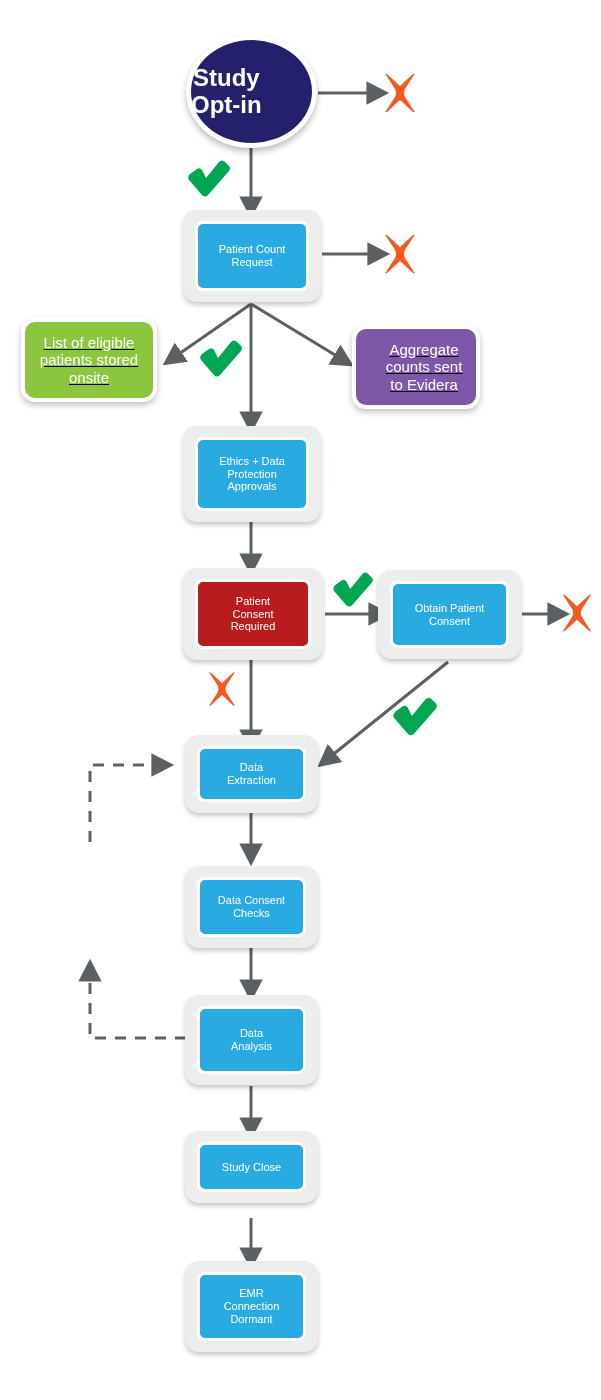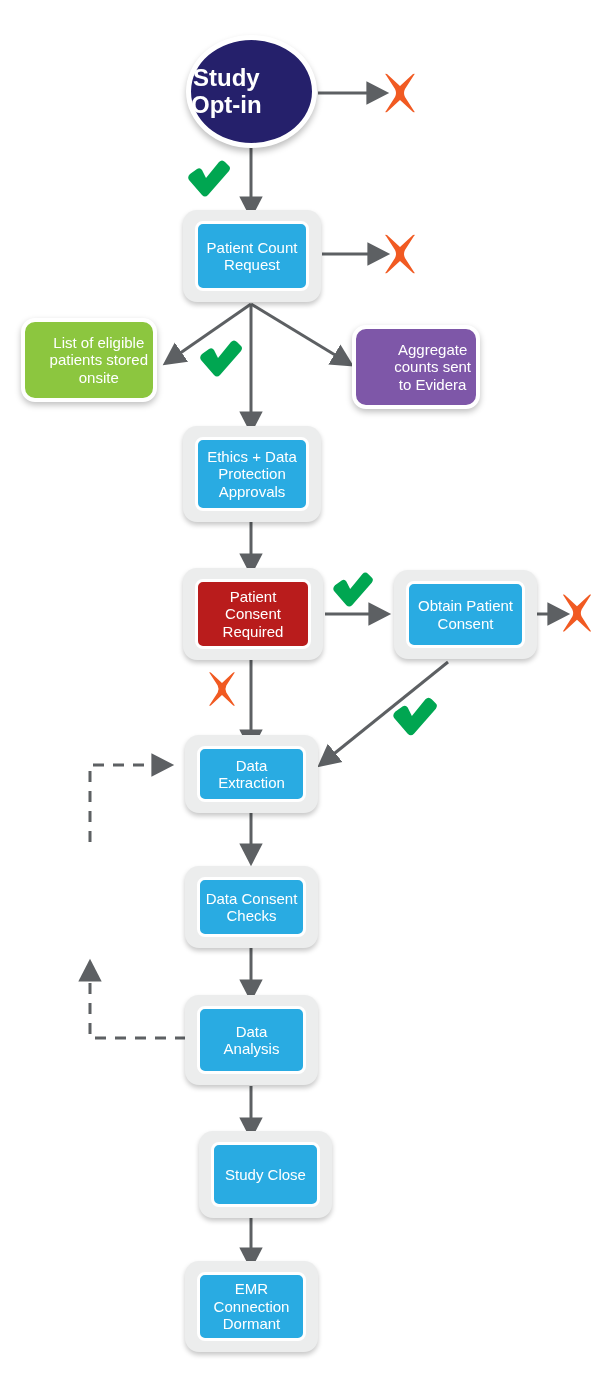--- a/index.html
+++ b/index.html
@@ -21,21 +21,21 @@
     position:absolute;
     left:12px;top:11px;right:12px;bottom:11px;
     background:#29abe2;
     border:3px solid #ffffff;
     border-radius:8px;
     display:flex;align-items:center;justify-content:center;
     box-sizing:border-box;
   }
   .frame .inner .txt{
     color:#ffffff;
-    font-size:15px;
+    font-size:11px;
     line-height:1.16;
     text-align:center;
     padding:0 4px;
     white-space:pre-line;
   }
   
   .circle{
     position:absolute;
     border-radius:50%;
     background:#25206b;
@@ -47,22 +47,23 @@
   .circle .txt{
     color:#ffffff;font-weight:bold;font-size:24px;line-height:1.1;
     text-align:center;white-space:pre-line;
   }
   
   .note{
     position:absolute;
     border-radius:14px;
     border:4px solid #ffffff;
     box-shadow:0 3px 6px rgba(0,0,0,0.25);
-    display:flex;align-items:center;justify-content:flex-end;
+    display:flex;align-items:center;justify-content:center;
     box-sizing:border-box;
+    text-decoration:underline;
   }
   .note .txt{
     color:#ffffff;font-size:15px;line-height:1.15;text-align:center;
     white-space:pre-line;padding:0 5px;
   }
   .note.green{background:#8cc63f;}
   .note.purple{background:#7e57a8;}
   
   svg.links{position:absolute;left:0;top:0;width:601px;height:1400px;pointer-events:none;}
   .mark{position:absolute;pointer-events:none;}
@@ -153,21 +154,21 @@
   </div>
 
   <div class="frame" style="left:183px;top:568px;width:140px;height:92px;">
     <div class="inner" style="background: #b91c1c;">
       <span class="txt">Patient
 Consent
 Required</span>
     </div>
   </div>
 
-  <div class="frame" style="left:394px;top:570px;width:143px;height:89px;">
+  <div class="frame" style="left:378px;top:570px;width:143px;height:89px;">
     <div class="inner" style="background: rgb(41, 171, 226);">
       <span class="txt">Obtain Patient
 Consent</span>
     </div>
   </div>
 
   <div class="frame" style="left:185px;top:735px;width:133px;height:78px;">
     <div class="inner" style="background: rgb(41, 171, 226);">
       <span class="txt">Data
 Extraction</span>
@@ -182,21 +183,21 @@
     </div>
   </div>
 
   <div class="frame" style="left:185px;top:995px;width:133px;height:90px;">
     <div class="inner" style="background: rgb(41, 171, 226);">
       <span class="txt">Data
 Analysis</span>
     </div>
   </div>
 
-  <div class="frame" style="left:199px;top:1131px;width:133px;height:87px;">
+  <div class="frame" style="left:185px;top:1131px;width:133px;height:72px;">
     <div class="inner" style="background: rgb(41, 171, 226);">
       <span class="txt">Study Close</span>
     </div>
   </div>
 
   <div class="frame" style="left:185px;top:1261px;width:133px;height:91px;">
     <div class="inner" style="background: rgb(41, 171, 226);">
       <span class="txt">EMR
 Connection
 Dormant</span>

